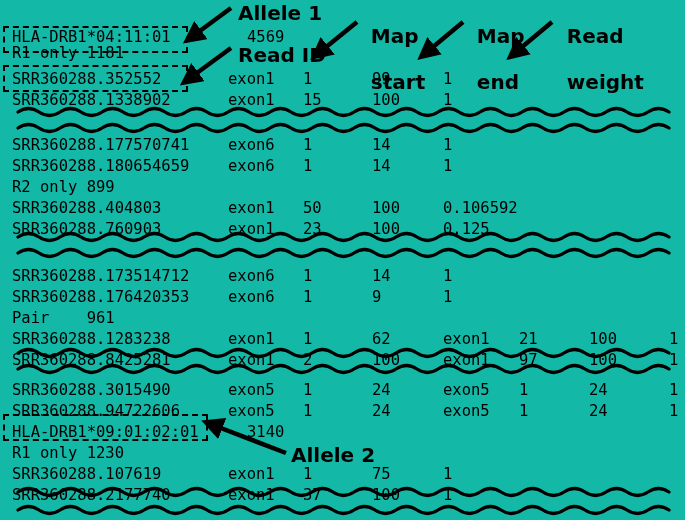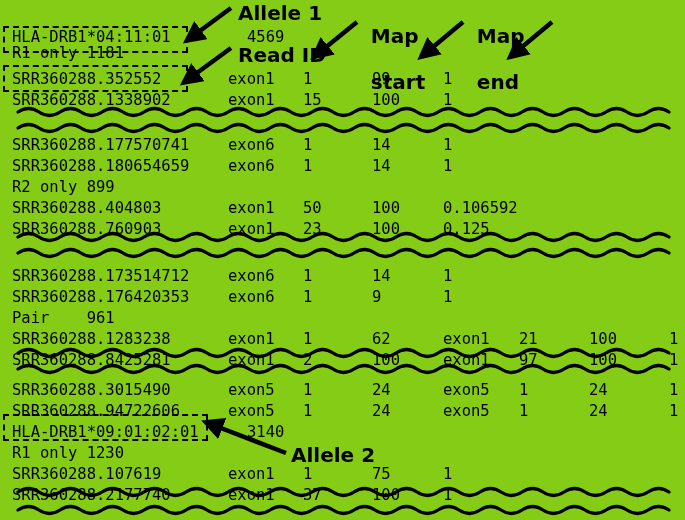--- a/index.html
+++ b/index.html
@@ -4,21 +4,21 @@
 <style>
   html, body {
     margin: 0;
     padding: 0;
     background: #ffffff;
   }
   #page {
     position: relative;
     width: 685px;
     height: 520px;
-    background: #84cc16;
+    background: #14b8a6;
     overflow: hidden;
     font-family: "DejaVu Sans Mono", monospace;
   }
 
   
   .row {
     position: absolute;
     left: 0;
     height: 21px;
     line-height: 21px;
@@ -123,20 +123,24 @@
   <div class="anno" style="left:343px; top:2px;">
     <span>Map</span><br>
     <span>start</span>
   </div>
 
   <div class="anno" style="left:449px; top:2px;">
     <span>Map</span><br>
     <span>end</span>
   </div>
 
+  <div class="anno" style="left:539px; top:2px;">
+    <span>Read</span><br>
+    <span>weight</span>
+  </div>
 
   <div class="anno" style="left:291px; top:444px;">Allele 2</div>
 
   <div id="listing">
       <div class="row" style="top: 27px; width: 685px;"><span class="cell c-allele">HLA-DRB1*04:11:01</span><span class="cell c-count">4569</span></div>
       <div class="row" style="top: 43px; width: 685px;"><span class="cell c-id">R1 only 1181</span></div>
       <div class="row" style="top: 69px; width: 685px;"><span class="cell c-id">SRR360288.352552</span><span class="cell c-ex1">exon1</span><span class="cell c-s1">1</span><span class="cell c-e1">99</span><span class="cell c-w">1</span></div>
       <div class="row" style="top: 90px; width: 685px;"><span class="cell c-id">SRR360288.1338902</span><span class="cell c-ex1">exon1</span><span class="cell c-s1">15</span><span class="cell c-e1">100</span><span class="cell c-w">1</span></div>
       <div class="row" style="top: 135px; width: 685px;"><span class="cell c-id">SRR360288.177570741</span><span class="cell c-ex1">exon6</span><span class="cell c-s1">1</span><span class="cell c-e1">14</span><span class="cell c-w">1</span></div>
       <div class="row" style="top: 156px; width: 685px;"><span class="cell c-id">SRR360288.180654659</span><span class="cell c-ex1">exon6</span><span class="cell c-s1">1</span><span class="cell c-e1">14</span><span class="cell c-w">1</span></div>

